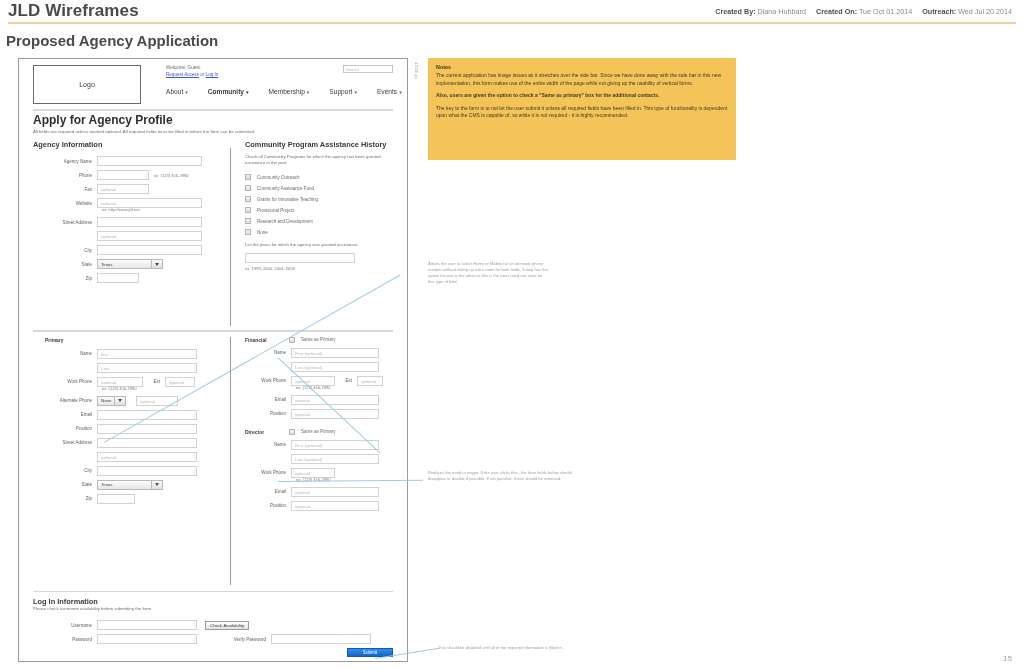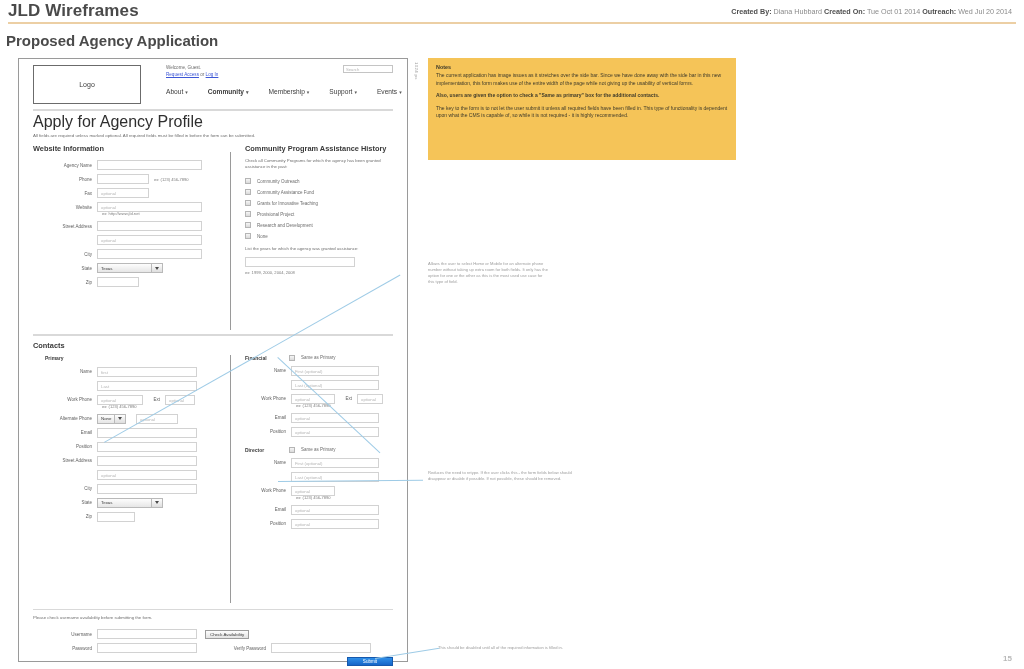--- a/index.html
+++ b/index.html
@@ -11,21 +11,21 @@
     overflow: hidden;
   }
 
   
   .doc-header {
     position: absolute; left: 0; top: 0; width: 1024px; height: 22px;
     display: flex; align-items: center; justify-content: space-between;
     padding: 0 12px 0 8px;
   }
   .doc-title { font-size: 17px; font-weight: bold; color: #4a4a4a; letter-spacing: .1px; }
-  .doc-meta { display: flex; gap: 2px; font-size: 7.2px; color: #8a8a8a; }
+  .doc-meta { display: flex; gap: 10px; font-size: 7.2px; color: #8a8a8a; }
   .doc-meta b { color: #4f4f4f; font-weight: bold; }
   .doc-rule {
     position: absolute; left: 8px; top: 22px; width: 1008px; height: 2px;
     background: #eccfa4;
   }
   .page-title {
     position: absolute; left: 6px; top: 32px;
     font-size: 15px; font-weight: bold; color: #4a4a4a;
   }
   .page-num {
@@ -70,21 +70,21 @@
     display: flex; gap: 20px; font-size: 6.6px; color: #3c3c3c; align-items: center;
   }
   .navbar .nav-item { white-space: nowrap; }
   .navbar .nav-item.active { font-weight: bold; }
   .navbar .caret { font-size: 5px; color: #5a5a5a; margin-left: 2px; }
 
   .hdr-rule { position: absolute; left: 14px; top: 50px; right: 14px; height: 1.5px; background: #d9d9d9; }
 
   
   .wf-body { position: absolute; left: 0; top: 54px; right: 0; }
-  .h1 { margin: 0 0 2px 14px; font-size: 16px; font-weight: normal; color: #2f2f2f; }
+  .h1 { margin: 0 0 2px 14px; font-size: 12px; font-weight: bold; color: #2f2f2f; }
   .sub { margin: 0 0 6px 14px; font-size: 4.4px; color: #6e6e6e; }
 
   .sec-title { font-size: 7.4px; font-weight: bold; color: #3a3a3a; }
   .sec-sub { font-size: 4.3px; color: #6e6e6e; line-height: 1.45; }
 
   .cols { position: relative; }
   .col-left { position: absolute; left: 14px; top: 0; width: 196px; }
   .col-right { position: absolute; left: 226px; top: 0; width: 168px; }
   .vdiv { position: absolute; background: #9a9a9a; width: 1px; }
 
@@ -189,21 +189,21 @@
   </div>
 
   <div class="wf-body">
     <div class="h1">Apply for Agency Profile</div>
     <div class="sub">All fields are required unless marked optional. All required fields must be filled in before the form can be submitted.</div>
 
     <div class="cols" style="height:190px;">
       <div class="vdiv" style="left:211px; top:8px; height:178px;"></div>
 
       <div class="col-left">
-        <div class="sec-title" style="margin-bottom:7px;">Website  Information</div>
+        <div class="sec-title" style="margin-bottom:7px;">Agency  Information</div>
 
         <div class="row">
           <div class="lbl lbl-w">Agency Name</div>
           <div class="inp" style="width:105px;"></div>
         </div>
 
         <div class="row">
           <div class="lbl lbl-w">Phone</div>
           <div class="inp" style="width:52px;"></div>
           <div class="hint">ex: (123) 456-7890</div>
@@ -279,21 +279,20 @@
         </div>
 
         <div class="sec-sub" style="margin-bottom:4px;">List the years for which the agency was granted assistance:</div>
         <div class="inp" style="width:110px; margin-bottom:3px;"></div>
         <div style="font-size:4.1px;color:#7d7d7d;">ex: 1999, 2000, 2004, 2008</div>
       </div>
     </div>
 
     <div class="sec-rule" style="margin:0 14px 5px 14px;"></div>
 
-    <div style="margin:0 0 5px 14px;" class="sec-title">Contacts</div>
 
     <div class="cols" style="height:254px;">
       <div class="vdiv" style="left:211px; top:0; height:248px;"></div>
 
       <div class="col-left">
         <div style="font-size:5px;font-weight:bold;color:#3a3a3a;margin:0 0 6px 12px;">Primary</div>
 
         <div class="row">
           <div class="lbl lbl-w">Name</div>
           <div class="inp" style="width:100px;">first</div>
@@ -411,20 +410,21 @@
         <div class="row">
           <div class="lbl lbl-w2">Position</div>
           <div class="inp" style="width:88px;">optional</div>
         </div>
       </div>
     </div>
 
     <div class="sec-rule" style="margin:0 14px 5px 14px;"></div>
 
     <div style="margin-left:14px;">
+      <div class="sec-title">Log In Information</div>
       <div class="sec-sub" style="margin-bottom:8px;">Please check username availability before submitting the form.</div>
 
       <div class="row">
         <div class="lbl lbl-w">Username</div>
         <div class="inp" style="width:100px;"></div>
         <div class="btn" style="margin-left:8px;">Check Availability</div>
       </div>
 
       <div class="row">
         <div class="lbl lbl-w">Password</div>

